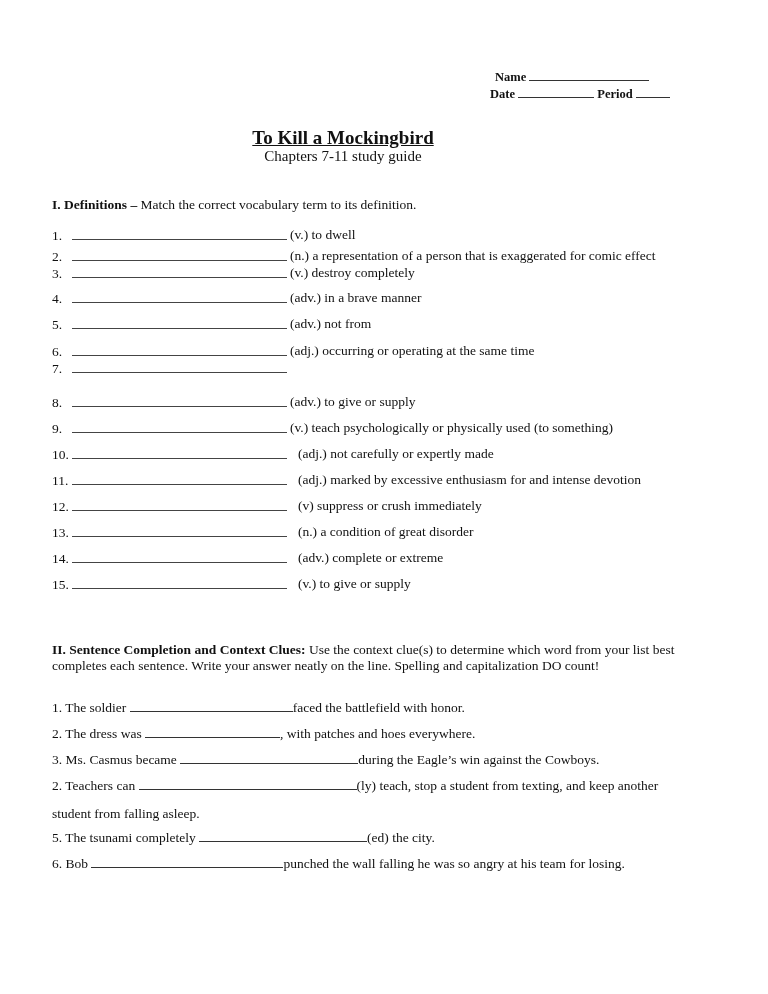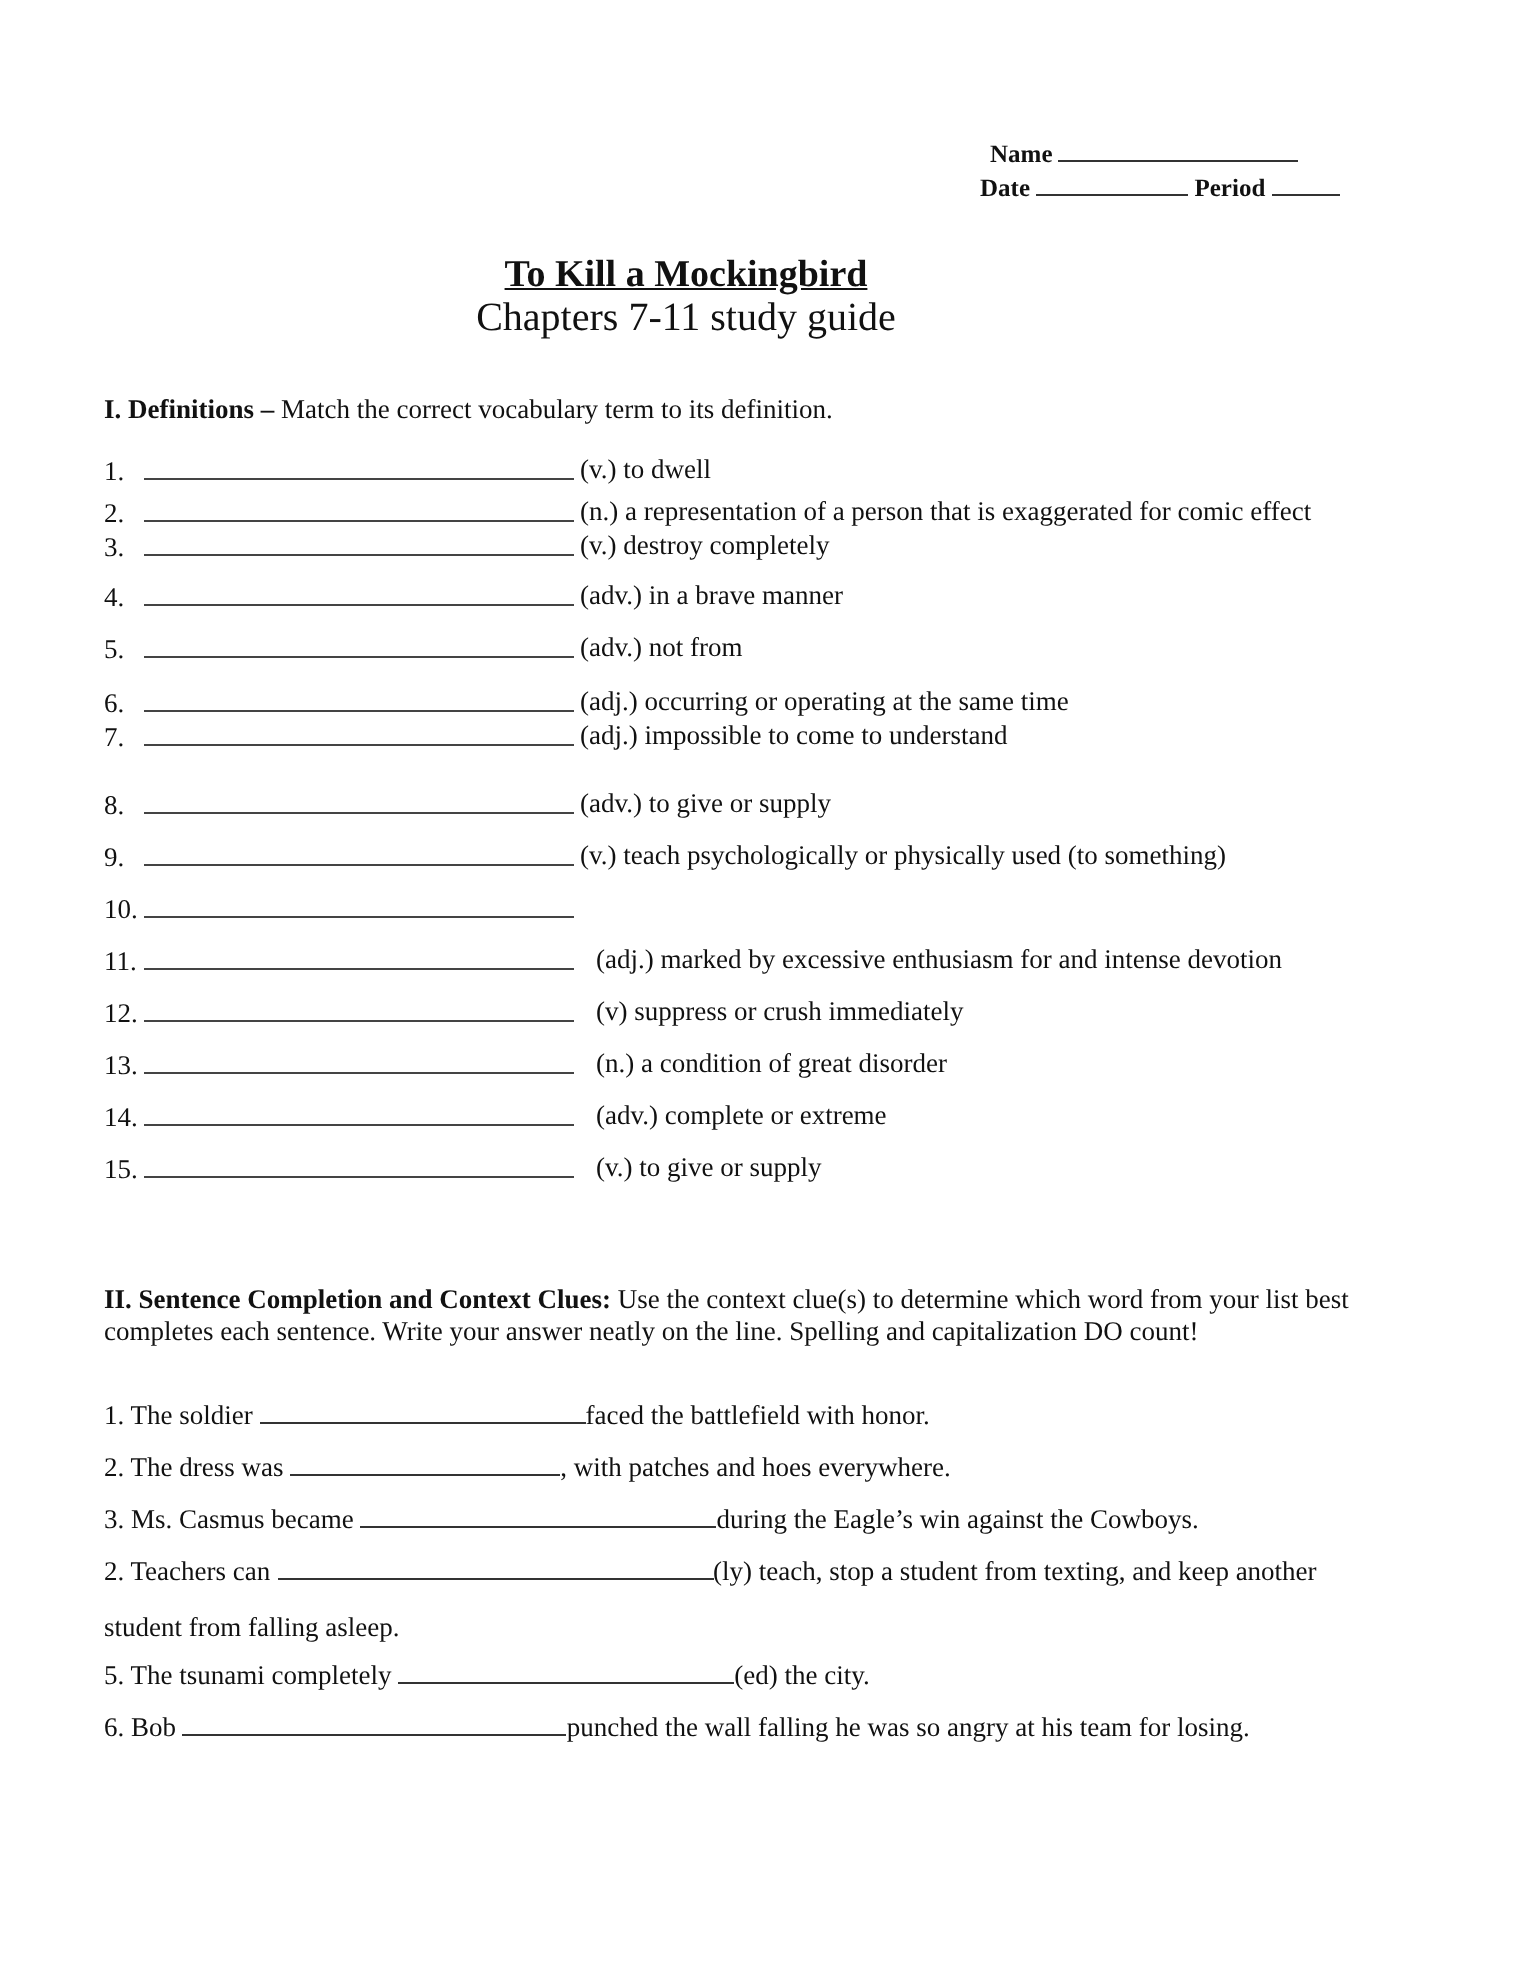--- a/index.html
+++ b/index.html
@@ -6,21 +6,21 @@
   body {
     width: 768px; height: 994px; position: relative; overflow: hidden;
     font-family: "Liberation Serif", "DejaVu Serif", serif;
     color: #111111; font-size: 13.5px;
   }
   .abs { position: absolute; white-space: nowrap; }
   .blank { display: inline-block; border-bottom: 1px solid #333; vertical-align: baseline; height: 1px; }
   .hdr { font-weight: bold; font-size: 12.5px; }
   .title { left: 0; width: 686px; text-align: center; }
   .t1 { top: 127px; font-size: 19px; font-weight: bold; text-decoration: underline; }
-  .t2 { top: 148px; font-size: 20px; }
+  .t2 { top: 148px; font-size: 15px; }
   .secI { left: 52px; top: 197px; }
   .defrow { left: 52px; }
   .defrow .num { display: inline-block; width: 12px; }
   .defrow .num2 { display: inline-block; width: 19px; }
   .defrow .line { display: inline-block; width: 215px; border-bottom: 1px solid #444; height: 12px; vertical-align: baseline; }
   .defrow .def { position: absolute; left: 238px; top: 0; }
   .secII { left: 52px; top: 642px; width: 660px; white-space: normal; line-height: 16px; }
   .sent { left: 52px; }
   b { font-weight: bold; }
 </style>
@@ -45,24 +45,24 @@
   <b>I.  Definitions –</b><span> Match the correct vocabulary term to its definition.</span>
 </div>
 
 <div id="defs">
     <div class="abs defrow" style="top: 227px;"><span class="num">1.</span><span style="display: inline-block; width: 8px;"></span><span class="line"></span><span class="def" style="left: 238px;">(v.) to dwell</span></div>
     <div class="abs defrow" style="top: 248px;"><span class="num">2.</span><span style="display: inline-block; width: 8px;"></span><span class="line"></span><span class="def" style="left: 238px;">(n.) a representation of a person that is exaggerated for comic effect</span></div>
     <div class="abs defrow" style="top: 265px;"><span class="num">3.</span><span style="display: inline-block; width: 8px;"></span><span class="line"></span><span class="def" style="left: 238px;">(v.) destroy completely</span></div>
     <div class="abs defrow" style="top: 290px;"><span class="num">4.</span><span style="display: inline-block; width: 8px;"></span><span class="line"></span><span class="def" style="left: 238px;">(adv.) in a brave manner</span></div>
     <div class="abs defrow" style="top: 316px;"><span class="num">5.</span><span style="display: inline-block; width: 8px;"></span><span class="line"></span><span class="def" style="left: 238px;">(adv.) not from</span></div>
     <div class="abs defrow" style="top: 343px;"><span class="num">6.</span><span style="display: inline-block; width: 8px;"></span><span class="line"></span><span class="def" style="left: 238px; text-align: right;">(adj.) occurring or operating at the same time</span></div>
-    <div class="abs defrow" style="top: 360px;"><span class="num">7.</span><span style="display: inline-block; width: 8px;"></span><span class="line"></span><span class="def" style="left: 238px;">(adj.) impossible to come to understand</span></div>
+    <div class="abs defrow" style="top: 360px;"><span class="num">7.</span><span style="display: inline-block; width: 8px;"></span><span class="line"></span></div>
     <div class="abs defrow" style="top: 394px;"><span class="num">8.</span><span style="display: inline-block; width: 8px;"></span><span class="line"></span><span class="def" style="left: 238px;">(adv.)  to give or supply</span></div>
     <div class="abs defrow" style="top: 420px;"><span class="num">9.</span><span style="display: inline-block; width: 8px;"></span><span class="line"></span><span class="def" style="left: 238px;">(v.) teach psychologically or physically used (to something)</span></div>
-    <div class="abs defrow" style="top: 446px;"><span class="num2">10.</span><span style="display: inline-block; width: 1px;"></span><span class="line"></span></div>
+    <div class="abs defrow" style="top: 446px;"><span class="num2">10.</span><span style="display: inline-block; width: 1px;"></span><span class="line"></span><span class="def" style="left: 246px;">(adj.) not carefully or expertly made</span></div>
     <div class="abs defrow" style="top: 472px;"><span class="num2">11.</span><span style="display: inline-block; width: 1px;"></span><span class="line"></span><span class="def" style="left: 246px;">(adj.) marked by excessive enthusiasm for and intense devotion</span></div>
     <div class="abs defrow" style="top: 498px;"><span class="num2">12.</span><span style="display: inline-block; width: 1px;"></span><span class="line"></span><span class="def" style="left: 246px;">(v) suppress or crush immediately</span></div>
     <div class="abs defrow" style="top: 524px;"><span class="num2">13.</span><span style="display: inline-block; width: 1px;"></span><span class="line"></span><span class="def" style="left: 246px;">(n.) a condition of great disorder</span></div>
     <div class="abs defrow" style="top: 550px;"><span class="num2">14.</span><span style="display: inline-block; width: 1px;"></span><span class="line"></span><span class="def" style="left: 246px;">(adv.) complete or extreme</span></div>
     <div class="abs defrow" style="top: 576px;"><span class="num2">15.</span><span style="display: inline-block; width: 1px;"></span><span class="line"></span><span class="def" style="left: 246px;">(v.) to give or supply</span></div>
   </div>
 
 <div class="abs secII">
   <b>II. Sentence Completion and Context Clues:</b><span> Use the context clue(s) to determine which word from your list best completes each sentence.  Write your answer neatly on the line.  Spelling and capitalization DO count!</span>
 </div>

